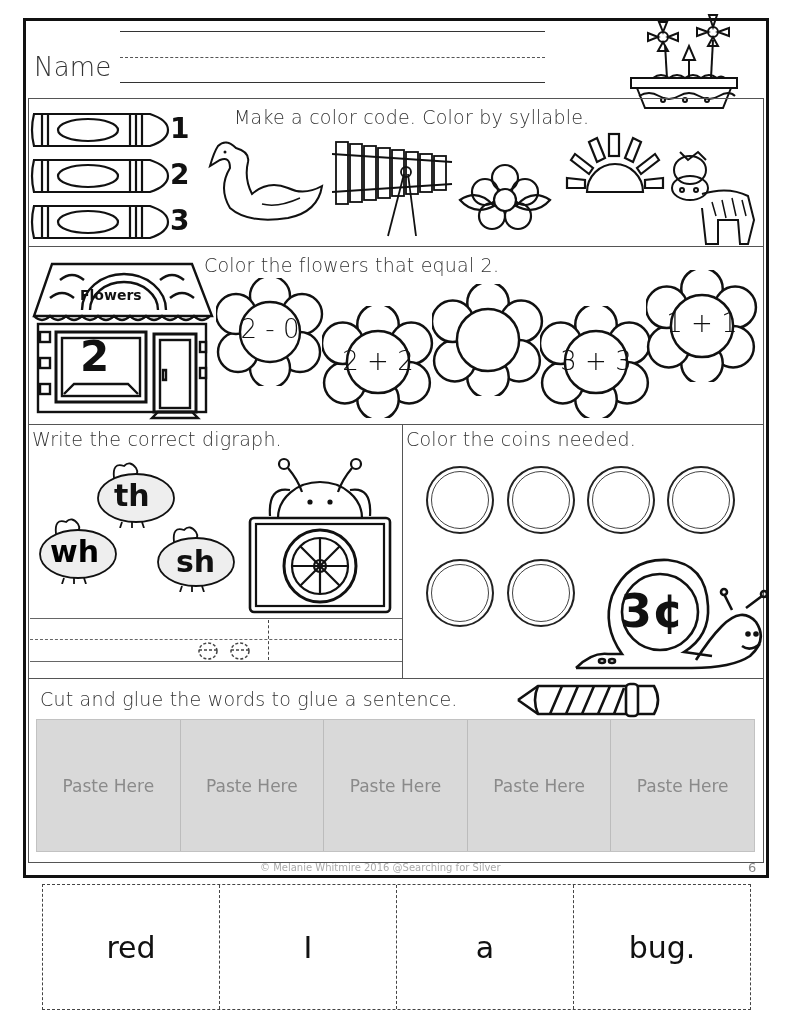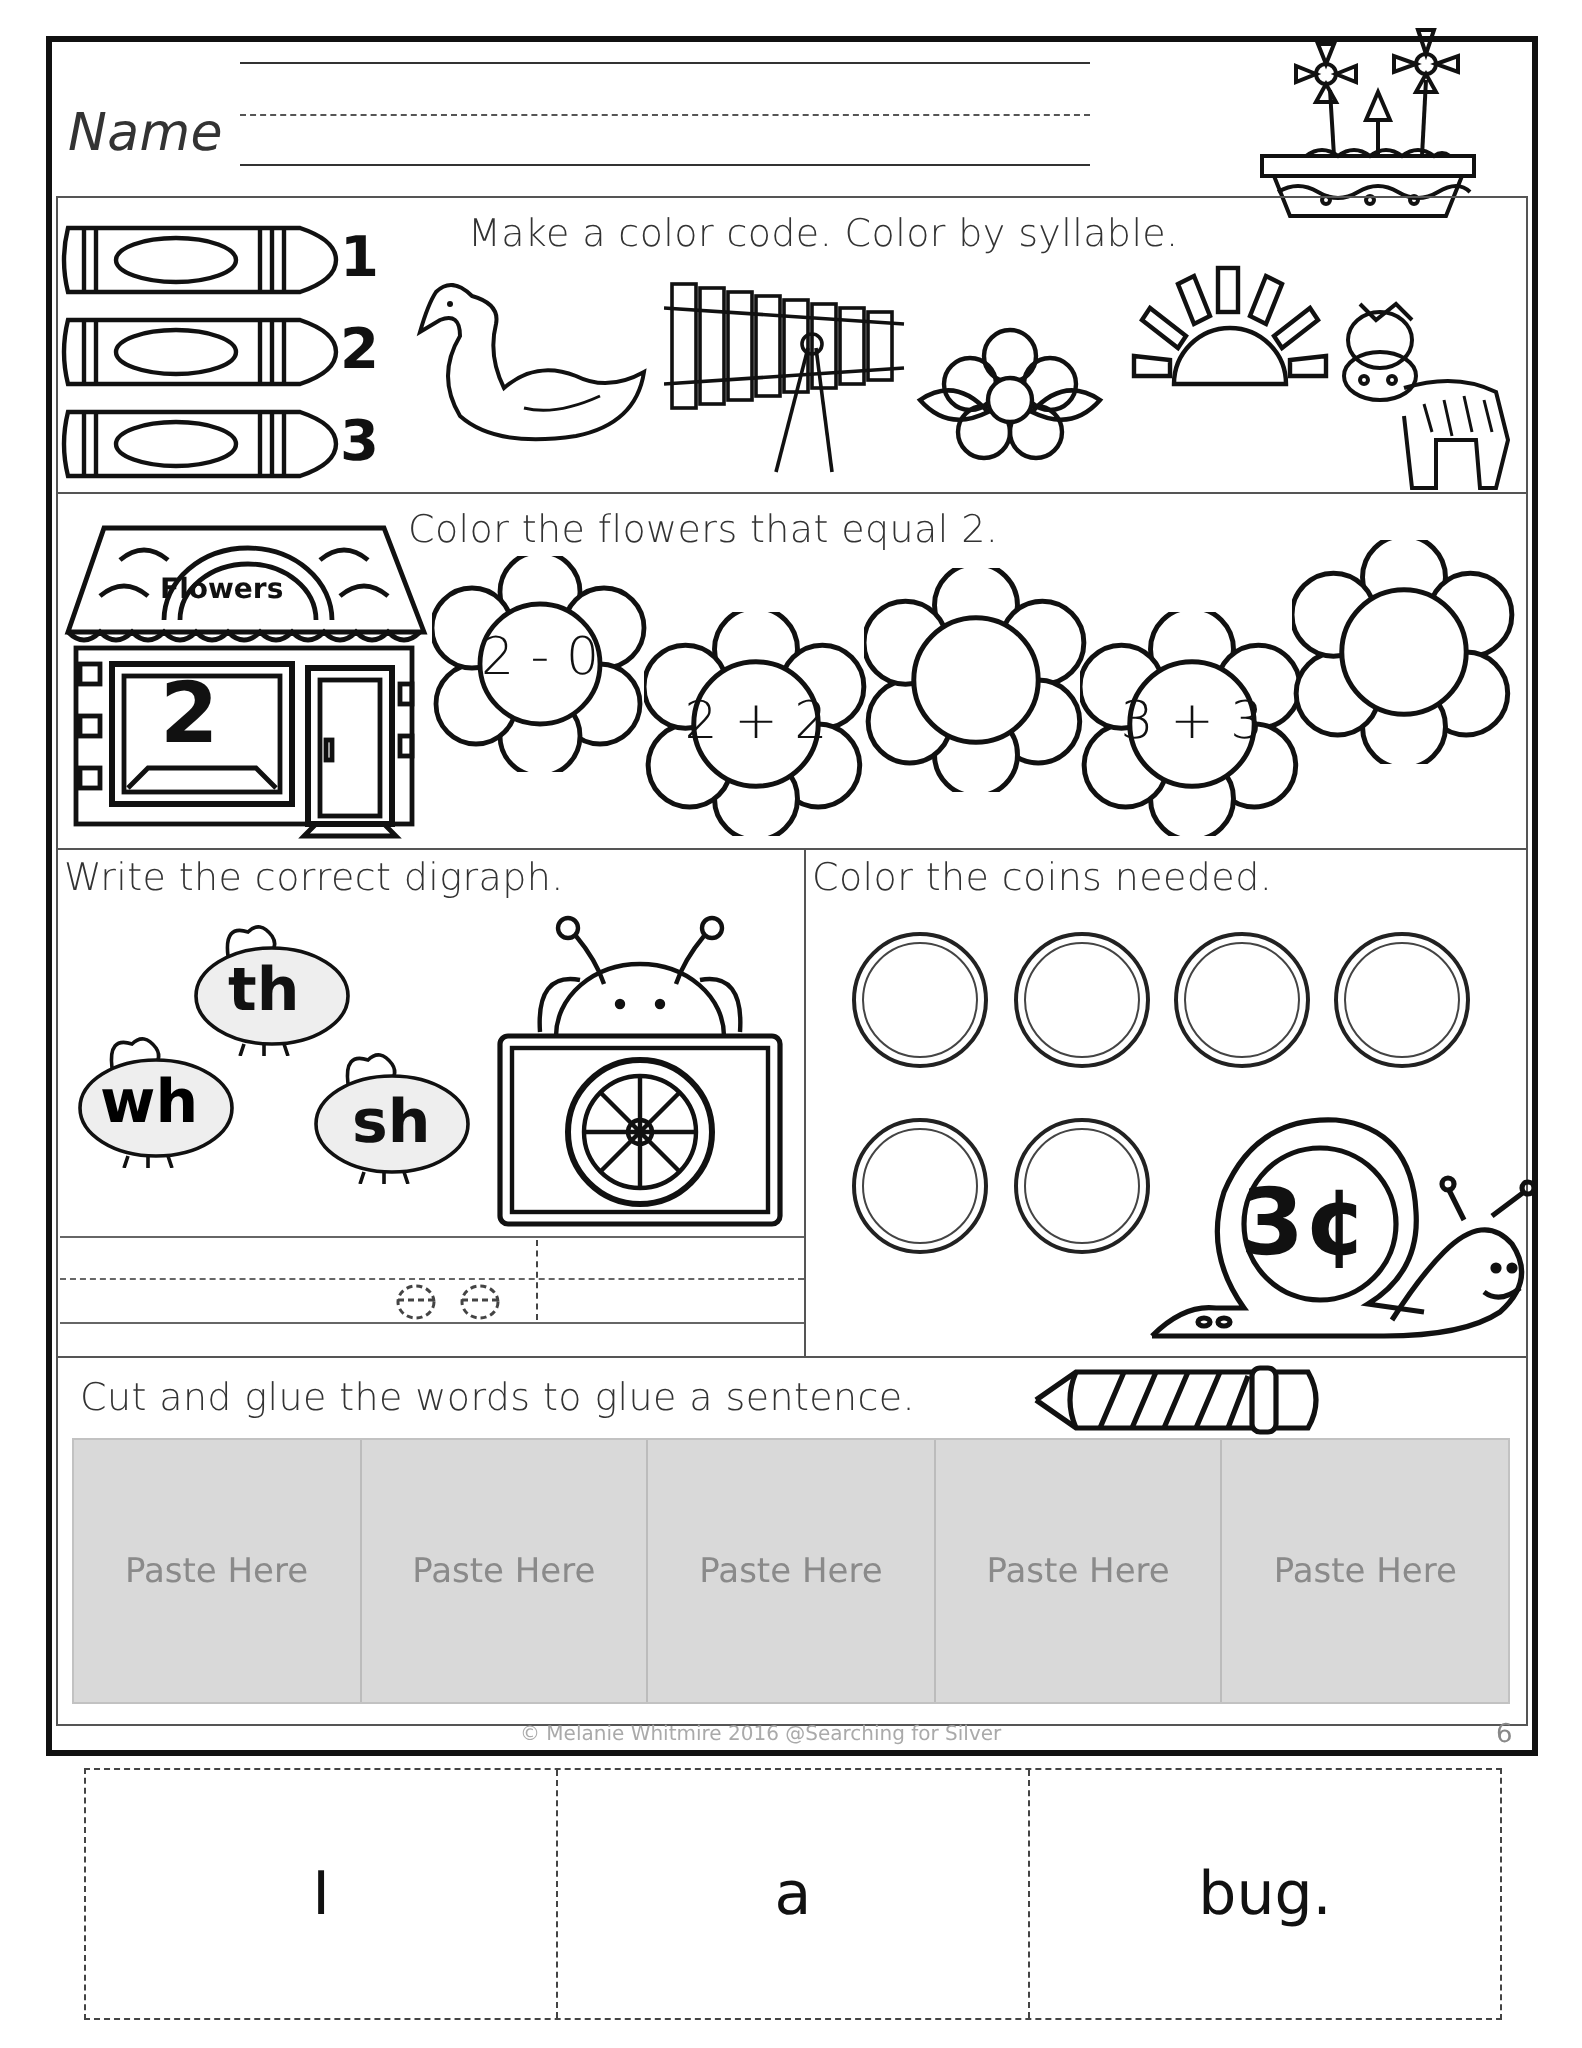--- a/index.html
+++ b/index.html
@@ -4,21 +4,21 @@
   <style>
     * { box-sizing: border-box; margin: 0; padding: 0; }
     body { width: 791px; height: 1024px; background: #fff; position: relative; overflow: hidden;
       font-family: "DejaVu Sans", sans-serif; color: #222; }
     .abs { position: absolute; }
     .page { left: 23px; top: 18px; width: 746px; height: 860px; border: 3px solid #111; }
     .inner { left: 28px; top: 98px; width: 736px; height: 765px; border: 1.5px solid #555; }
     .hline { position: absolute; height: 0; border-top: 1.5px solid #555; }
     .vline { position: absolute; width: 0; border-left: 1.5px solid #555; }
     .title { font-weight: 300; color: #333; font-size: 19px; white-space: nowrap; letter-spacing: 0.2px; }
-    .name-label { left: 34px; top: 52px; font-size: 26px; color: #333; font-style: italic; }
+    .name-label { left: 34px; top: 52px; font-size: 26px; color: #333; }
     .nl { position: absolute; left: 120px; width: 425px; }
     .nl.solid { border-top: 1.5px solid #333; }
     .nl.dash { border-top: 1.5px dashed #555; }
     .crayon { position: absolute; left: 30px; width: 140px; height: 40px; }
     .crayon-num { position: absolute; left: 170px; font-size: 28px; font-weight: bold; color: #111; }
     .flower { position: absolute; }
     .flower-label { position: absolute; width: 100%; text-align: center; font-size: 26px; color: #111; font-weight: 300; }
     .coin { position: absolute; width: 68px; height: 68px; border-radius: 50%; border: 2.5px solid #222; }
     .coin::after { content: ""; position: absolute; inset: 3px; border-radius: 50%; border: 1px solid #444; }
     .paste-row { left: 36px; top: 719px; width: 719px; height: 133px; background: #d9d9d9; border: 1px solid #c2c2c2; display: flex; }
@@ -260,20 +260,21 @@
       <g fill="#fff" stroke="#111" stroke-width="2.4">
         <circle cx="54" cy="18" r="20"></circle>
           <circle cx="86" cy="36" r="20"></circle>
           <circle cx="84" cy="74" r="20"></circle>
           <circle cx="54" cy="90" r="20"></circle>
           <circle cx="22" cy="74" r="20"></circle>
           <circle cx="20" cy="36" r="20"></circle>
         <circle cx="54" cy="54" r="30"></circle>
       </g>
     </svg>
+    <div class="flower-label" style="top:38px">1 + 1</div>
   </div>
 </section>
 
 <section>
   <div class="abs title" style="left:32px;top:428px">Write the correct digraph.</div>
 
   <div class="abs" style="left:92px;top:460px;width:86px;height:68px">
     <svg width="86" height="68" viewBox="0 0 86 68">
       <g fill="#eee" stroke="#111" stroke-width="1.8">
         <path d="M22 18 Q20 2 32 6 Q38 0 44 8 Q48 14 40 20" fill="#fff"></path>
@@ -382,16 +383,17 @@
     <div class="paste-cell">Paste Here</div>
     <div class="paste-cell">Paste Here</div>
     <div class="paste-cell">Paste Here</div>
   </div>
 </section>
 
 <div class="abs footer">© Melanie Whitmire 2016 @Searching for Silver</div>
 <div class="abs page-num">6</div>
 
 <div class="abs cut-row">
+  <div class="cut-cell">red</div>
   <div class="cut-cell">I</div>
   <div class="cut-cell">a</div>
   <div class="cut-cell">bug.</div>
 </div>
 
 </body></html>

